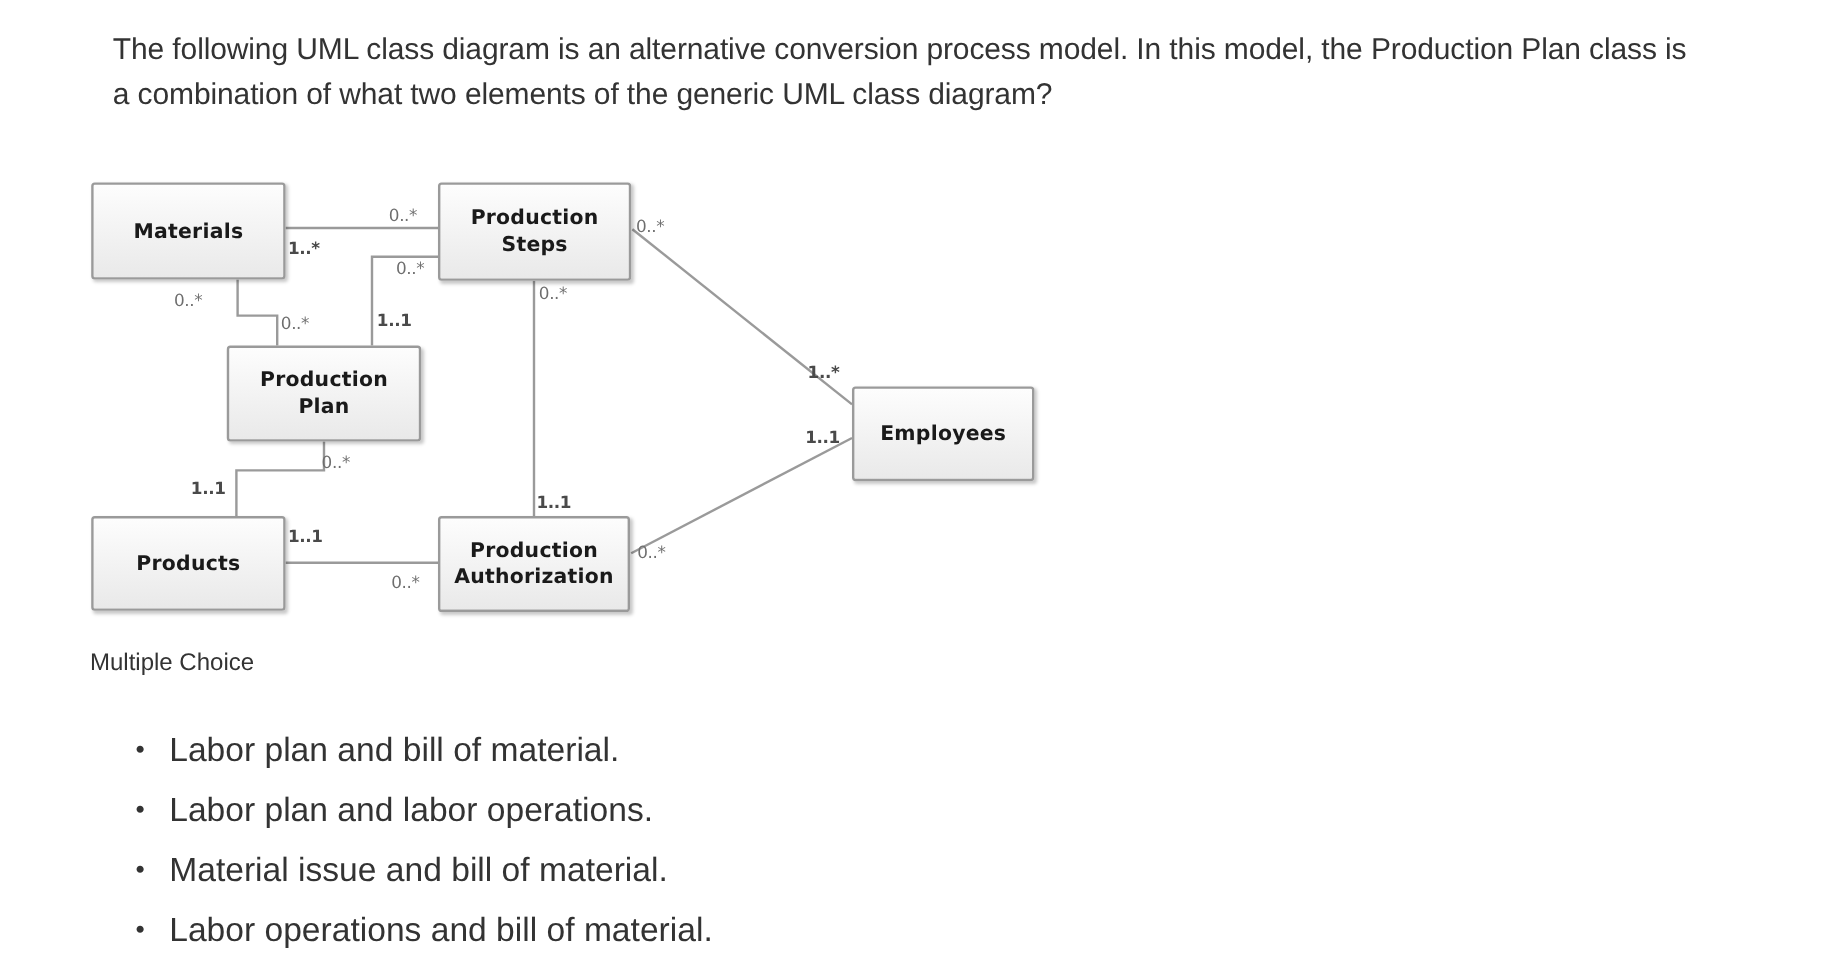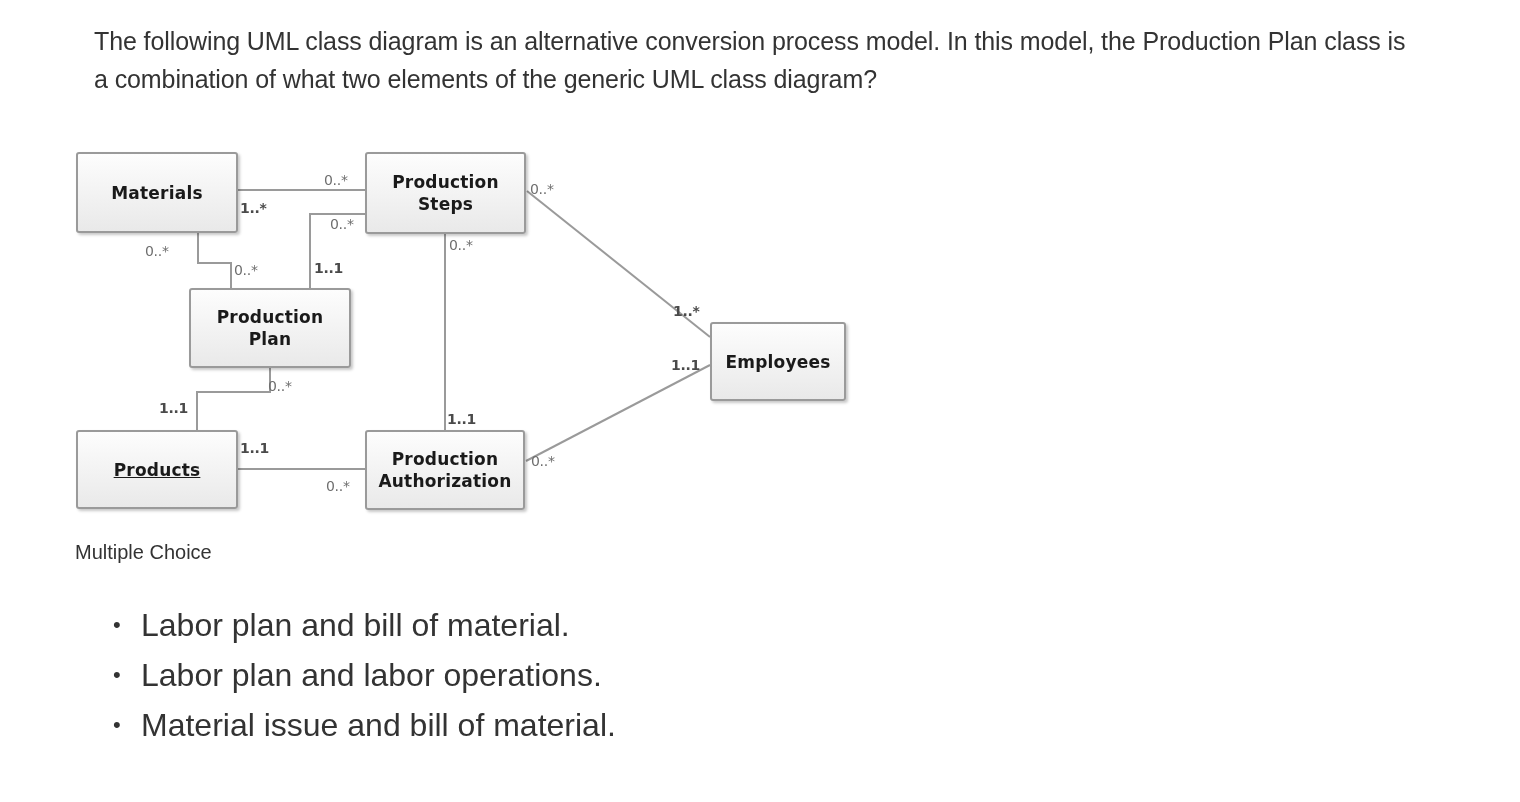--- a/index.html
+++ b/index.html
@@ -94,21 +94,21 @@
     position: absolute;
     left: 75px;
     top: 600px;
     width: 900px;
     margin: 0;
     padding: 0 0 0 38px;
     list-style: none;
   }
   .mc-list li {
     position: relative;
-    font-size: 32px;
+    font-size: 28px;
     line-height: 50px;
     color: #333333;
     padding-left: 28px;
   }
   .mc-list li::before {
     content: "\2022";
     position: absolute;
     left: 0;
     top: 0;
     font-size: 22px;
@@ -153,30 +153,30 @@
     <div class="uml-box" style="left:365px; top:152px; width:161px; height:82px;">
       <span style="white-space:pre-line;">Production
 Steps</span>
     </div>
 
     <div class="uml-box" style="left:189px; top:288px; width:162px; height:80px;">
       <span style="white-space:pre-line;">Production
 Plan</span>
     </div>
 
-    <div class="uml-box" style="left:76px; top:430px; width:162px; height:79px;text-decoration:underline;">
+    <div class="uml-box" style="left:76px; top:430px; width:162px; height:79px;">
       <span>Products</span>
     </div>
 
     <div class="uml-box" style="left:365px; top:430px; width:160px; height:80px;">
       <span style="white-space:pre-line;">Production
 Authorization</span>
     </div>
 
-    <div class="uml-box" style="left:710px; top:322px; width:136px; height:79px;">
+    <div class="uml-box" style="left:710px; top:322px; width:152px; height:79px;">
       <span>Employees</span>
     </div>
 
     <span class="mult light" style="left:324px; top:172px;">0..*</span>
     <span class="mult" style="left:240px; top:200px;">1..*</span>
     <span class="mult light" style="left:330px; top:216px;">0..*</span>
     <span class="mult light" style="left:530px; top:181px;">0..*</span>
     <span class="mult light" style="left:449px; top:237px;">0..*</span>
     <span class="mult light" style="left:145px; top:243px;">0..*</span>
     <span class="mult light" style="left:234px; top:262px;">0..*</span>
@@ -191,15 +191,16 @@
     <span class="mult light" style="left:531px; top:453px;">0..*</span>
 
   </div>
 
   <div class="mc-label">Multiple Choice</div>
 
   <ul class="mc-list">
     <li>Labor plan and bill of material.</li>
     <li>Labor plan and labor operations.</li>
     <li>Material issue and bill of material.</li>
+    <li>Labor operations and bill of material.</li>
   </ul>
 
 </div>
 
 </body></html>

